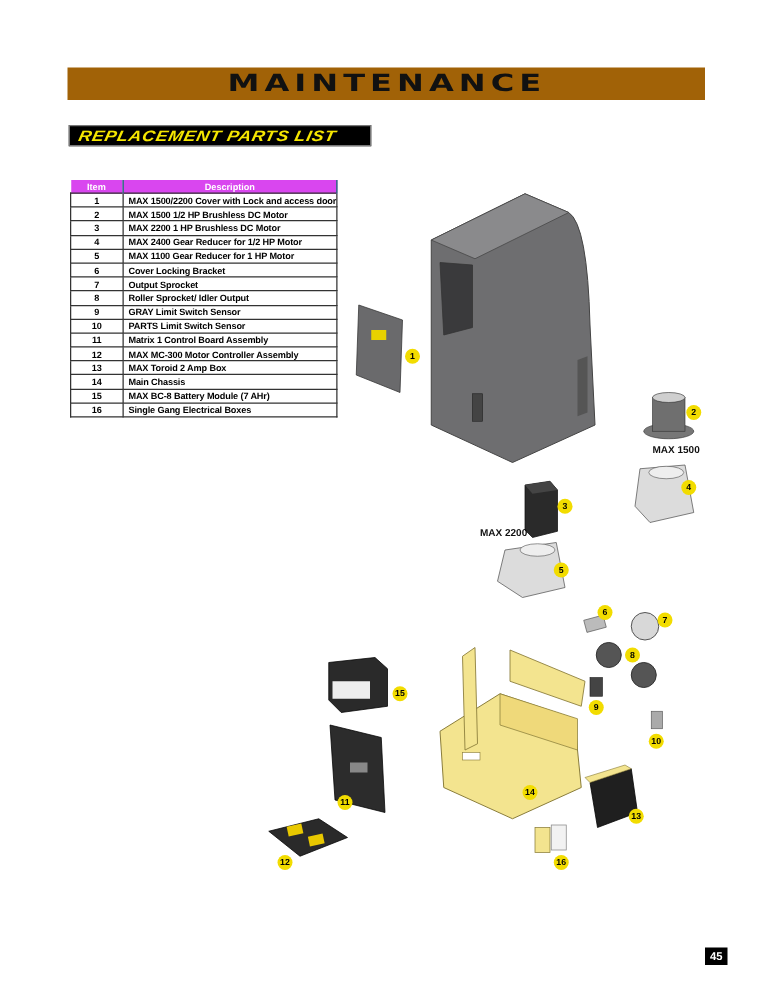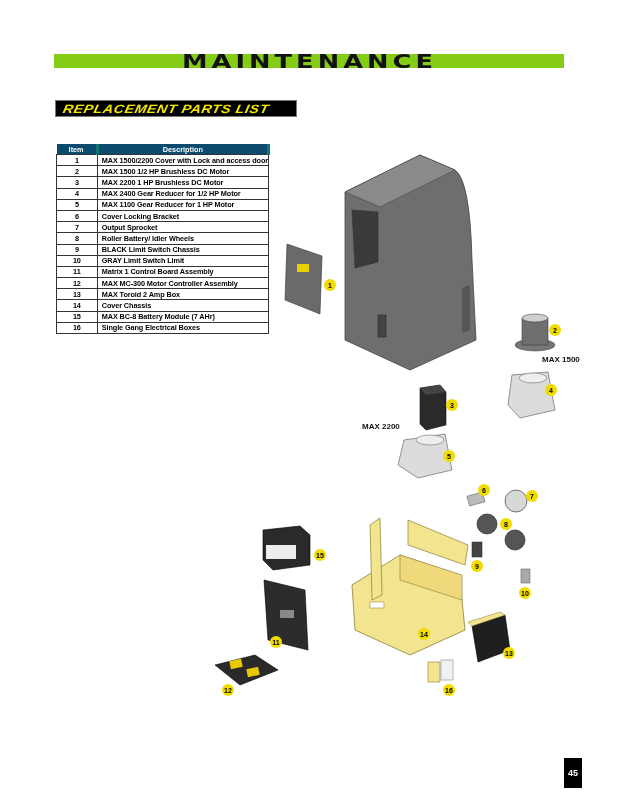--- a/index.html
+++ b/index.html
@@ -1,28 +1,28 @@
 <!DOCTYPE html>
 <html><head>
 <meta charset="utf-8">
 <style>
   html, body { margin: 0; padding: 0; background: #ffffff; }
   body { width: 618px; height: 800px; position: relative; overflow: hidden; font-family: "Liberation Sans", sans-serif; }
-  .banner { position: absolute; left: 54px; top: 54px; width: 510px; height: 14px; background: #84cc16; display: flex; align-items: center; justify-content: center; }
+  .banner { position: absolute; left: 54px; top: 54px; width: 510px; height: 26px; background: #a16207; display: flex; align-items: center; justify-content: center; }
   .banner-title { font-family: "DejaVu Sans", sans-serif; font-weight: bold; font-size: 19px; letter-spacing: 3px; color: #111; transform: scaleX(1.35); }
   .section-tag { position: absolute; left: 55px; top: 100px; width: 242px; height: 17px; background: #000; border: 1px solid #777; display: flex; align-items: center; padding-left: 7px; box-sizing: border-box; }
   .section-tag span { color: #f5e600; font-weight: bold; font-style: italic; font-size: 12px; letter-spacing: 0.5px; font-family: "Liberation Sans", sans-serif; transform: skewX(-12deg) scaleX(1.18); transform-origin: left center; display: inline-block; }
   table.parts { position: absolute; left: 56px; top: 144px; width: 214px; border-collapse: collapse; font-size: 7.3px; font-family: "Liberation Sans", sans-serif; }
-  table.parts th { background: #0c4a6e; color: #fff; font-weight: bold; height: 10px; padding: 0; border-right: 3px solid #0f766e; }
+  table.parts th { background: #d946ef; color: #fff; font-weight: bold; height: 10px; padding: 0; border-right: 1px solid #0f766e; }
   table.parts td { border: 1px solid #333; height: 10.2px; padding: 0 0 0 4px; color: #000; font-weight: bold; white-space: nowrap; letter-spacing: -0.1px; }
   table.parts td.num { text-align: center; padding: 0; width: 44px; }
   .diagram { position: absolute; left: 0; top: 0; width: 618px; height: 800px; }
   .callout { position: absolute; width: 12px; height: 12px; border-radius: 50%; background: #f2dc00; color: #000; font-size: 7px; font-weight: bold; display: flex; align-items: center; justify-content: center; font-family: "Liberation Sans", sans-serif; }
   .model-label { position: absolute; font-size: 8px; font-weight: bold; color: #111; font-family: "Liberation Sans", sans-serif; }
-  .page-num { position: absolute; left: 564px; top: 758px; width: 18px; height: 30px; background: #000; color: #fff; font-weight: bold; font-size: 9px; display: flex; align-items: center; justify-content: center; }
+  .page-num { position: absolute; left: 564px; top: 758px; width: 18px; height: 14px; background: #000; color: #fff; font-weight: bold; font-size: 9px; display: flex; align-items: center; justify-content: center; }
 </style>
 </head>
 <body>
 
 <div class="banner">
   <span class="banner-title">MAINTENANCE</span>
 </div>
 
 <div class="section-tag">
   <span>REPLACEMENT PARTS LIST</span>
@@ -59,45 +59,45 @@
       <tr>
         <td class="num">6</td>
         <td>Cover Locking Bracket</td>
       </tr>
       <tr>
         <td class="num">7</td>
         <td>Output Sprocket</td>
       </tr>
       <tr>
         <td class="num">8</td>
-        <td>Roller Battery/ Idler Wheels</td>
+        <td>Roller Sprocket/ Idler Output</td>
       </tr>
       <tr>
         <td class="num">9</td>
-        <td>BLACK Limit Switch Chassis</td>
+        <td>GRAY Limit Switch Sensor</td>
       </tr>
       <tr>
         <td class="num">10</td>
-        <td>GRAY Limit Switch Limit</td>
+        <td>PARTS Limit Switch Sensor</td>
       </tr>
       <tr>
         <td class="num">11</td>
         <td>Matrix 1 Control Board Assembly</td>
       </tr>
       <tr>
         <td class="num">12</td>
         <td>MAX MC-300 Motor Controller Assembly</td>
       </tr>
       <tr>
         <td class="num">13</td>
         <td>MAX Toroid 2 Amp Box</td>
       </tr>
       <tr>
         <td class="num">14</td>
-        <td>Cover Chassis</td>
+        <td>Main Chassis</td>
       </tr>
       <tr>
         <td class="num">15</td>
         <td>MAX BC-8 Battery Module (7 AHr)</td>
       </tr>
       <tr>
         <td class="num">16</td>
         <td>Single Gang Electrical Boxes</td>
       </tr>
     </tbody>
@@ -174,22 +174,22 @@
     <rect x="280" y="610" width="14" height="8" fill="#888"></rect>
   </g>
 
   <g>
     <path d="M215 665 L255 655 L278 670 L240 685 Z" fill="#2a2a2a" stroke="#000" stroke-width="0.6"></path>
     <rect x="230" y="660" width="12" height="8" fill="#e8c800" transform="rotate(-12 236 664)"></rect>
     <rect x="247" y="668" width="12" height="8" fill="#e8c800" transform="rotate(-12 253 672)"></rect>
   </g>
 </svg>
 
-<span class="model-label" style="left:508px;top:355px;padding-left:34px;">MAX 1500</span>
-<span class="model-label" style="left:362px;top:422px;">MAX 2200</span>
+<span class="model-label" style="left:488px;top:355px;padding-left:34px;">MAX 1500</span>
+<span class="model-label" style="left:384px;top:422px;">MAX 2200</span>
 
 <div class="callout" style="left:324px;top:279px;">1</div>
 <div class="callout" style="left:549px;top:324px;">2</div>
 <div class="callout" style="left:446px;top:399px;">3</div>
 <div class="callout" style="left:545px;top:384px;">4</div>
 <div class="callout" style="left:443px;top:450px;">5</div>
 <div class="callout" style="left:478px;top:484px;">6</div>
 <div class="callout" style="left:526px;top:490px;">7</div>
 <div class="callout" style="left:500px;top:518px;">8</div>
 <div class="callout" style="left:471px;top:560px;">9</div>

